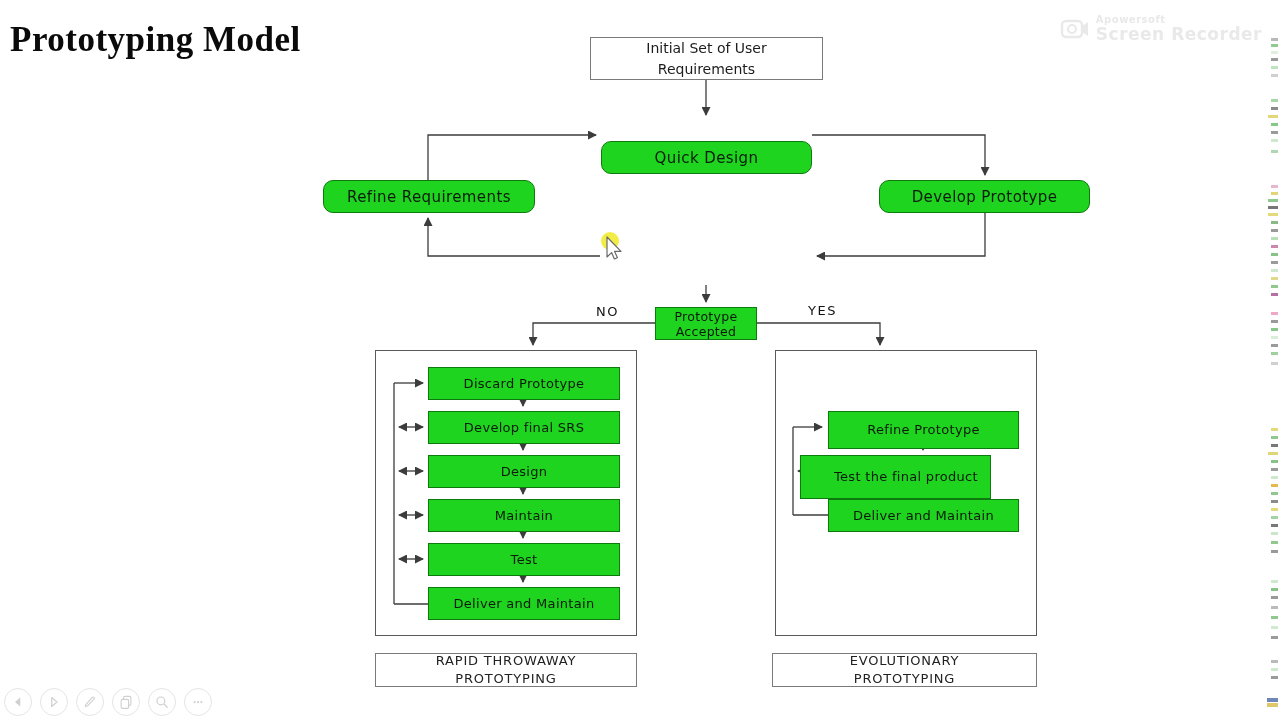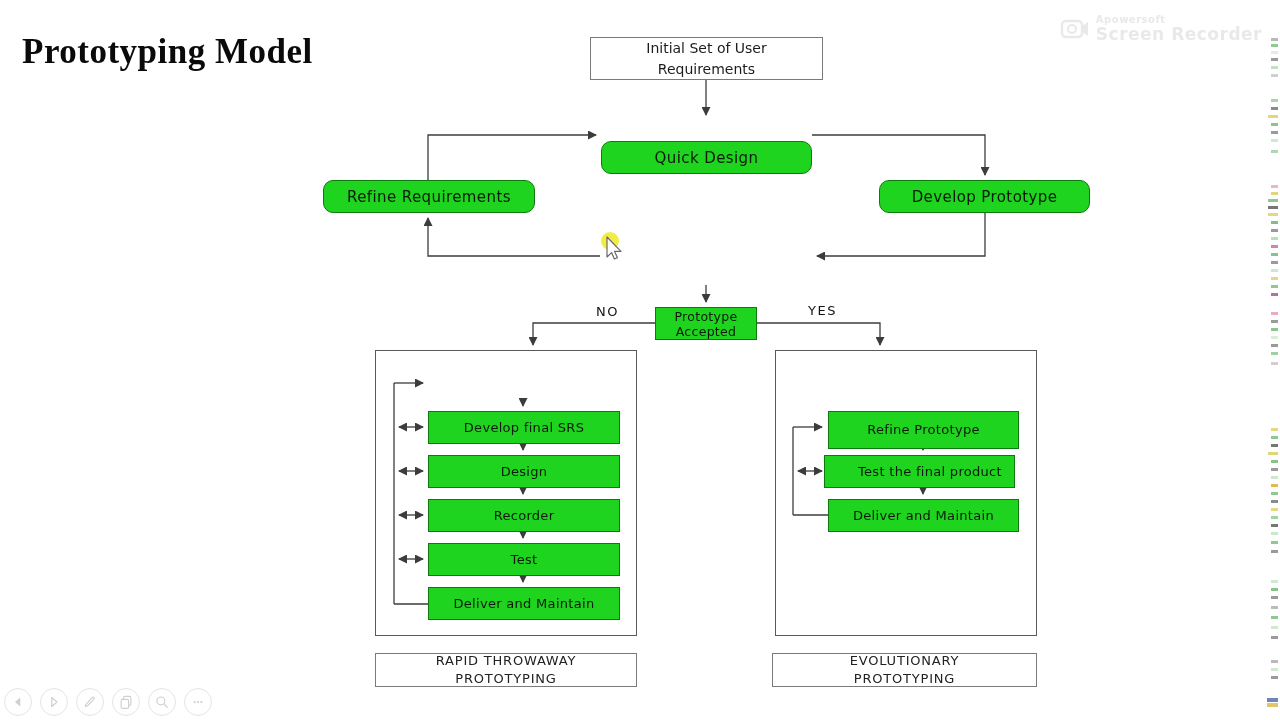--- a/index.html
+++ b/index.html
@@ -1,20 +1,20 @@
 <!DOCTYPE html>
 <html style="--node-fill: #1fd41f; --node-border: #0c7a0c; --box-border: #7a7a7a; --wm: #e9e9e9;"><head>
 <meta charset="utf-8">
 <style>
   html,body{margin:0;padding:0;}
   body{font-family:"DejaVu Sans","Liberation Sans",sans-serif;background:#fff;}
   .stage{position:relative;width:1280px;height:720px;background:#fff;overflow:hidden;}
 
   .page-title{
-    position:absolute;left:10px;top:20px;margin:12px;
+    position:absolute;left:10px;top:20px;margin:0;
     font-family:"Liberation Serif","DejaVu Serif",serif;
     font-weight:700;font-size:35px;color:#0a0a0a;letter-spacing:0.5px;
   }
 
   .wires{position:absolute;left:0;top:0;width:1280px;height:720px;}
 
   .node{
     position:absolute;display:flex;align-items:center;justify-content:center;
     text-align:center;color:#0b1a0b;box-sizing:border-box;
     background:var(--node-fill,#1fd41f);
@@ -121,31 +121,32 @@
 
   <div class="node rounded" style="left:323px;top:180px;width:212px;height:33px;">Refine Requirements</div>
 
 
   <div class="node small" style="left:655px;top:307px;width:102px;height:33px;font-size:12.5px;">Prototype
 Accepted</div>
   <span class="branch-label" style="left:596px;top:304px;">NO</span>
   <span class="branch-label" style="left:808px;top:303px;">YES</span>
 
   <div class="group-box" style="left:375px;top:350px;width:262px;height:286px;"></div>
+  <div class="node small" style="left:428px;top:367px;width:192px;height:33px;">Discard Prototype</div>
   <div class="node small" style="left:428px;top:411px;width:192px;height:33px;">Develop final SRS</div>
   <div class="node small" style="left:428px;top:455px;width:192px;height:33px;">Design</div>
-  <div class="node small" style="left:428px;top:499px;width:192px;height:33px;">Recorder</div>
+  <div class="node small" style="left:428px;top:499px;width:192px;height:33px;">Maintain</div>
   <div class="node small" style="left:428px;top:543px;width:192px;height:33px;">Test</div>
   <div class="node small" style="left:428px;top:587px;width:192px;height:33px;">Deliver and Maintain</div>
   <div class="wbox caption" style="left:375px;top:653px;width:262px;height:34px;">RAPID THROWAWAY
 PROTOTYPING</div>
 
   <div class="group-box" style="left:775px;top:350px;width:262px;height:286px;"></div>
   <div class="node small" style="left:828px;top:411px;width:191px;height:38px;">Refine Prototype</div>
-  <div class="node small" style="left:824px;top:455px;width:191px;height:33px;padding-left:21px;">Test the final product</div>
+  <div class="node small" style="left:800px;top:455px;width:191px;height:44px;padding-left:21px;">Test the final product</div>
   <div class="node small" style="left:828px;top:499px;width:191px;height:33px;">Deliver and Maintain</div>
   <div class="wbox caption" style="left:772px;top:653px;width:265px;height:34px;">EVOLUTIONARY
 PROTOTYPING</div>
 
   <svg class="cursor" viewBox="0 0 32 40">
     <circle cx="13" cy="13" r="9" fill="#f0ec3c" opacity="0.95"></circle>
     <path d="M10,9 L10,29 L14.6,24.6 L17.4,31 L20.4,29.7 L17.6,23.4 L24,23.4 Z" fill="#ffffff" stroke="#6a6a6a" stroke-width="1.2" stroke-linejoin="round"></path>
   </svg>
 
   <div class="watermark">

